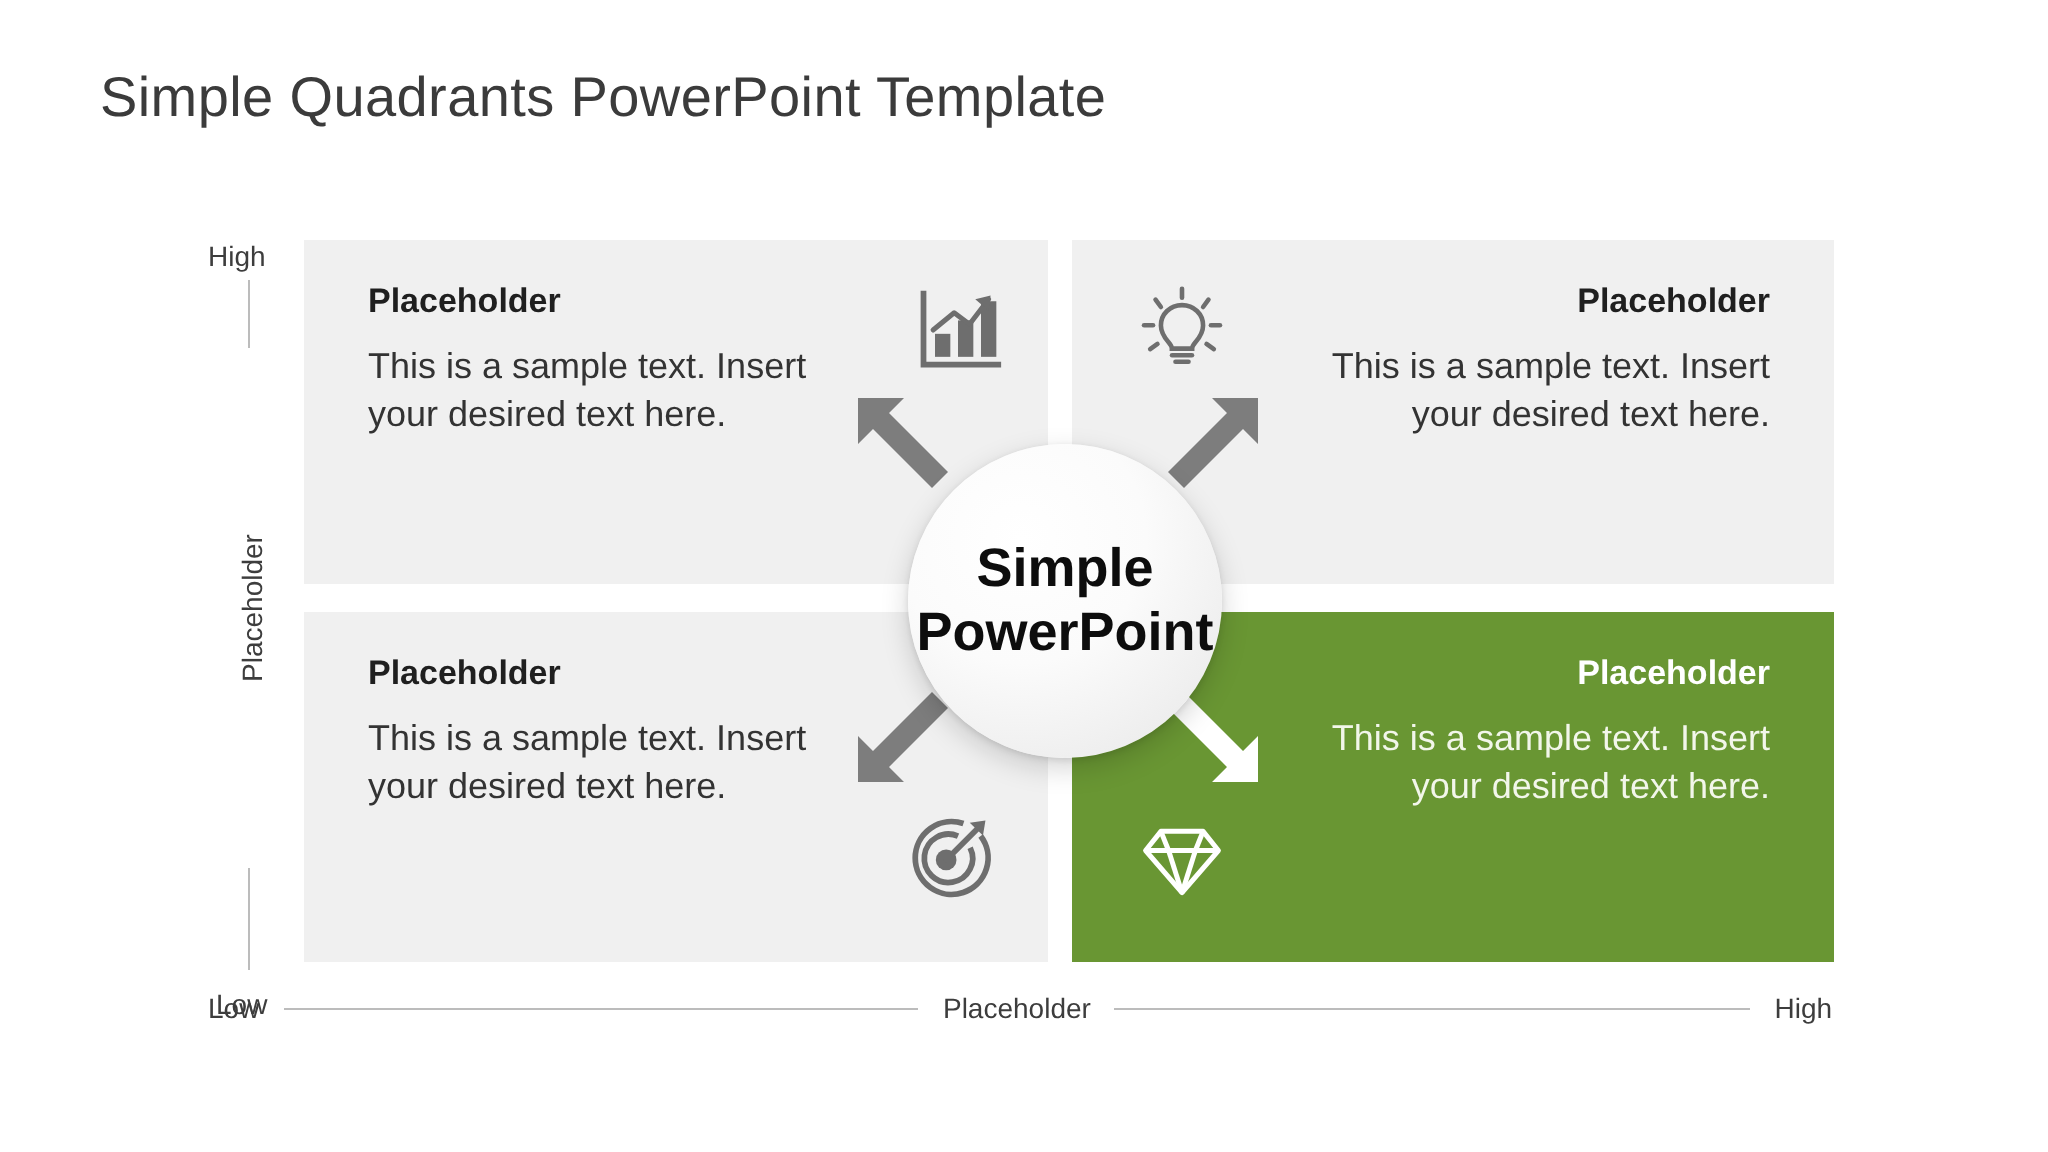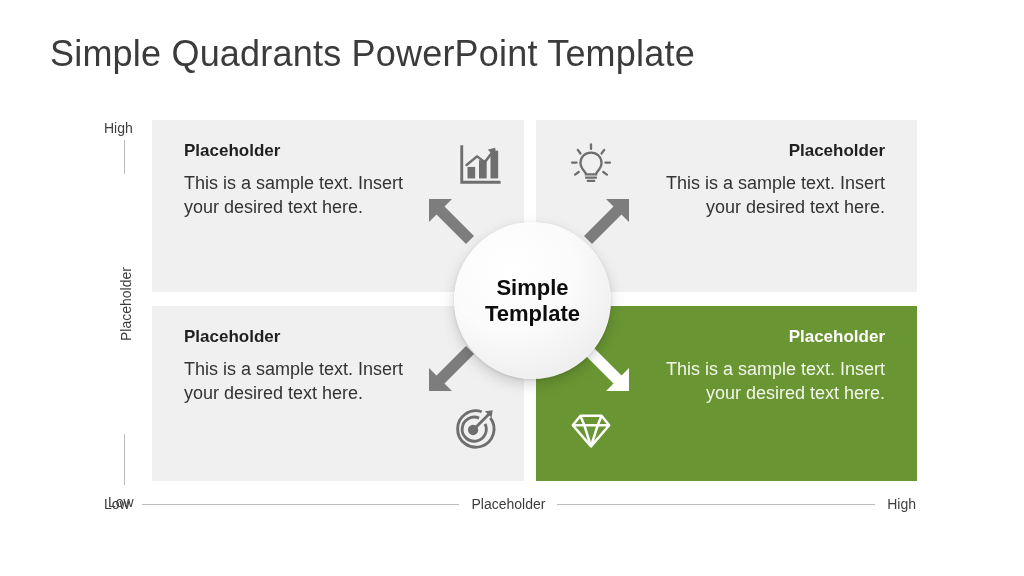--- a/index.html
+++ b/index.html
@@ -14,21 +14,21 @@
     overflow: hidden;
     font-family: "Liberation Sans", sans-serif;
     -webkit-font-smoothing: antialiased;
   }
 
   
   .slide-title {
     position: absolute;
     left: 50px;
     top: 33px;
-    font-size: 36px;
+    font-size: 28px;
     font-weight: 400;
     color: #3b3b3b;
     letter-spacing: 0.2px;
     white-space: nowrap;
   }
 
   
   .y-axis-line {
     position: absolute;
     left: 124px;
@@ -161,21 +161,21 @@
     height: 157px;
     border-radius: 50%;
     background: radial-gradient(circle at 36% 30%, #ffffff 0%, #fbfbfb 42%, #eeeeee 78%, #e2e2e2 100%);
     box-shadow: 0 5px 14px rgba(0,0,0,0.17), 0 1px 3px rgba(0,0,0,0.10);
     display: flex;
     align-items: center;
     justify-content: center;
     flex-direction: column;
   }
   .center-circle .cc-line {
-    font-size: 22px;
+    font-size: 27px;
     font-weight: bold;
     color: #0d0d0d;
     line-height: 1.18;
     text-align: center;
   }
 </style>
 </head>
 <body>
 
 <div class="slide-title">Simple Quadrants PowerPoint Template</div>
@@ -280,14 +280,14 @@
   </svg>
 </div>
 <div class="arrow white" id="arrow-br">
   <svg viewBox="0 0 62 62" fill="currentColor">
     <polygon points="59,59 36,59 43.5,51.5 14,22 22,14 51.5,43.5 59,36"></polygon>
   </svg>
 </div>
 
 <div class="center-circle">
   <div class="cc-line">Simple</div>
-  <div class="cc-line">Template</div>
+  <div class="cc-line">PowerPoint</div>
 </div>
 
 </body></html>

